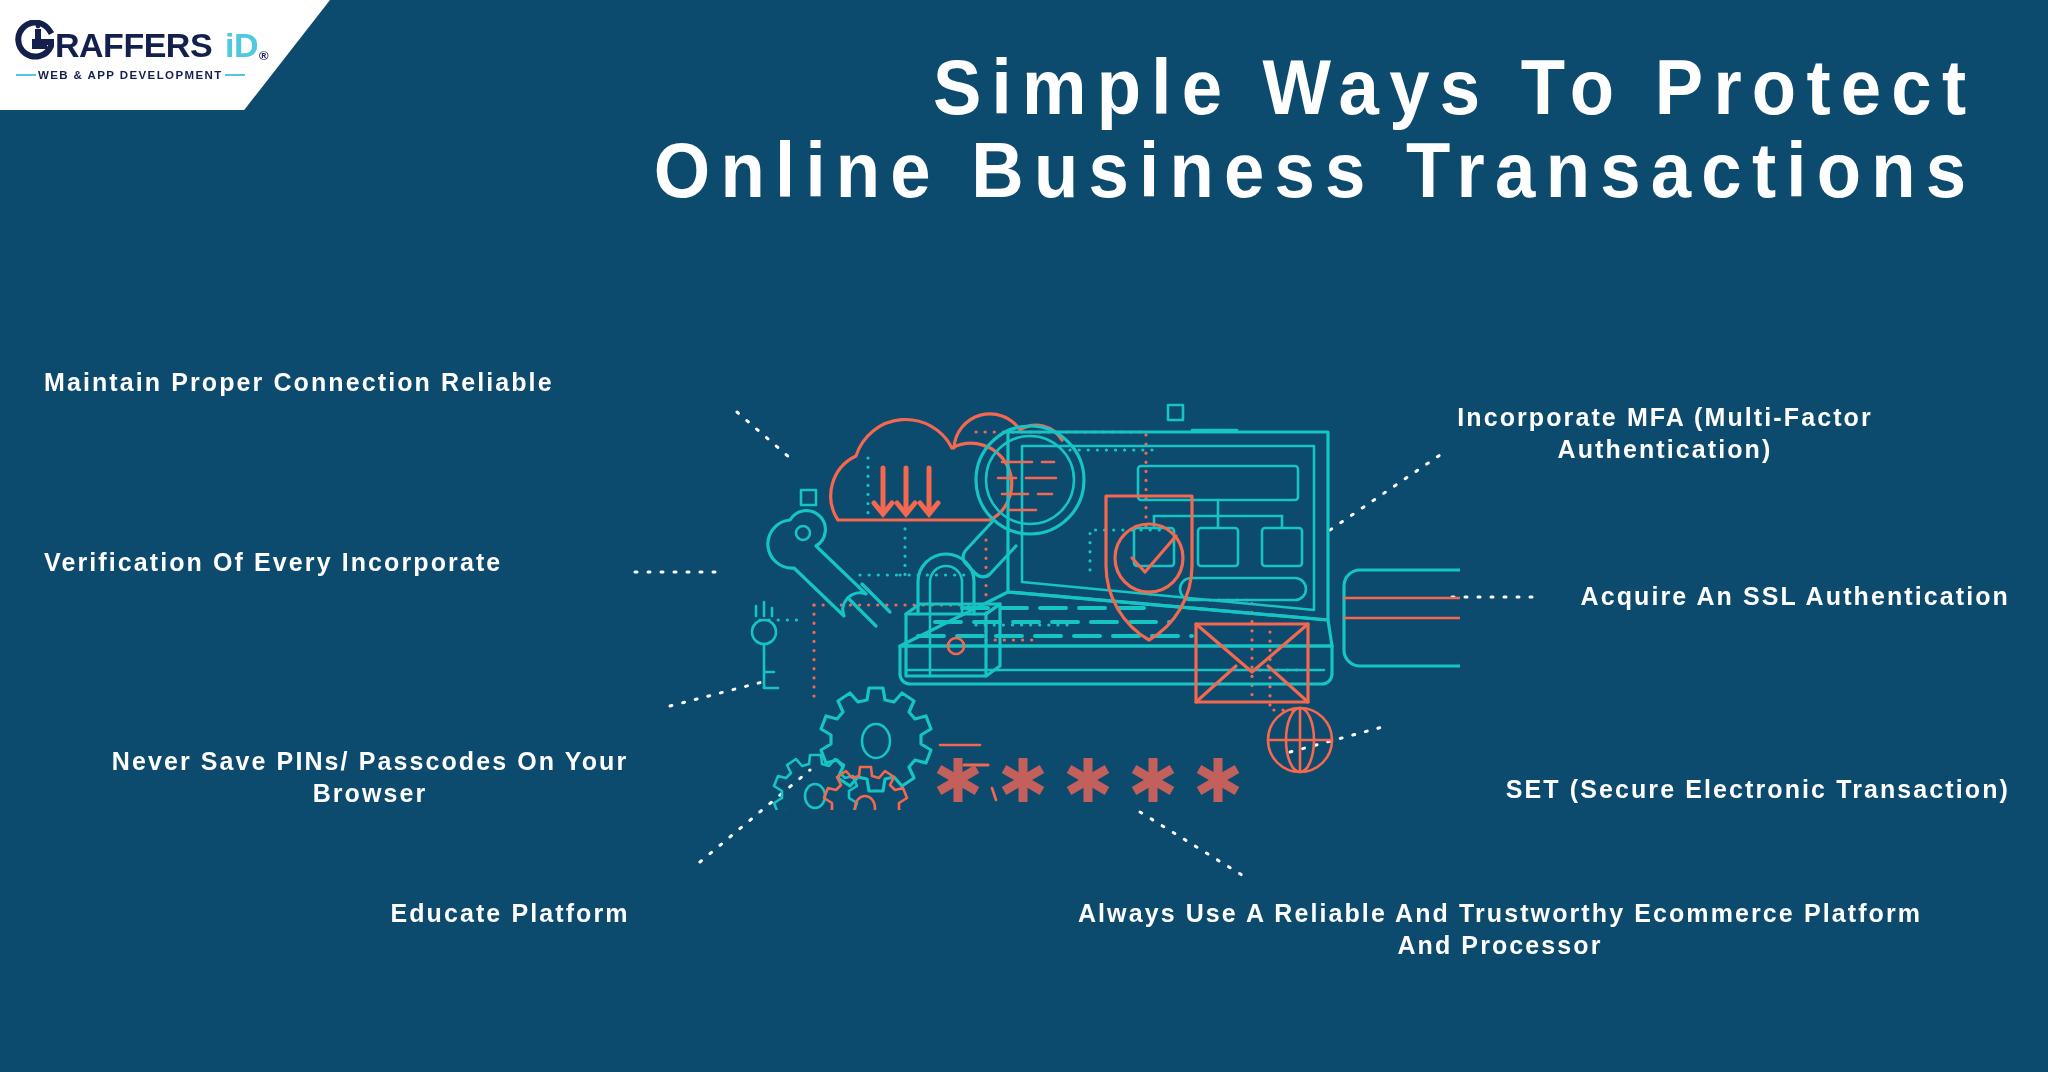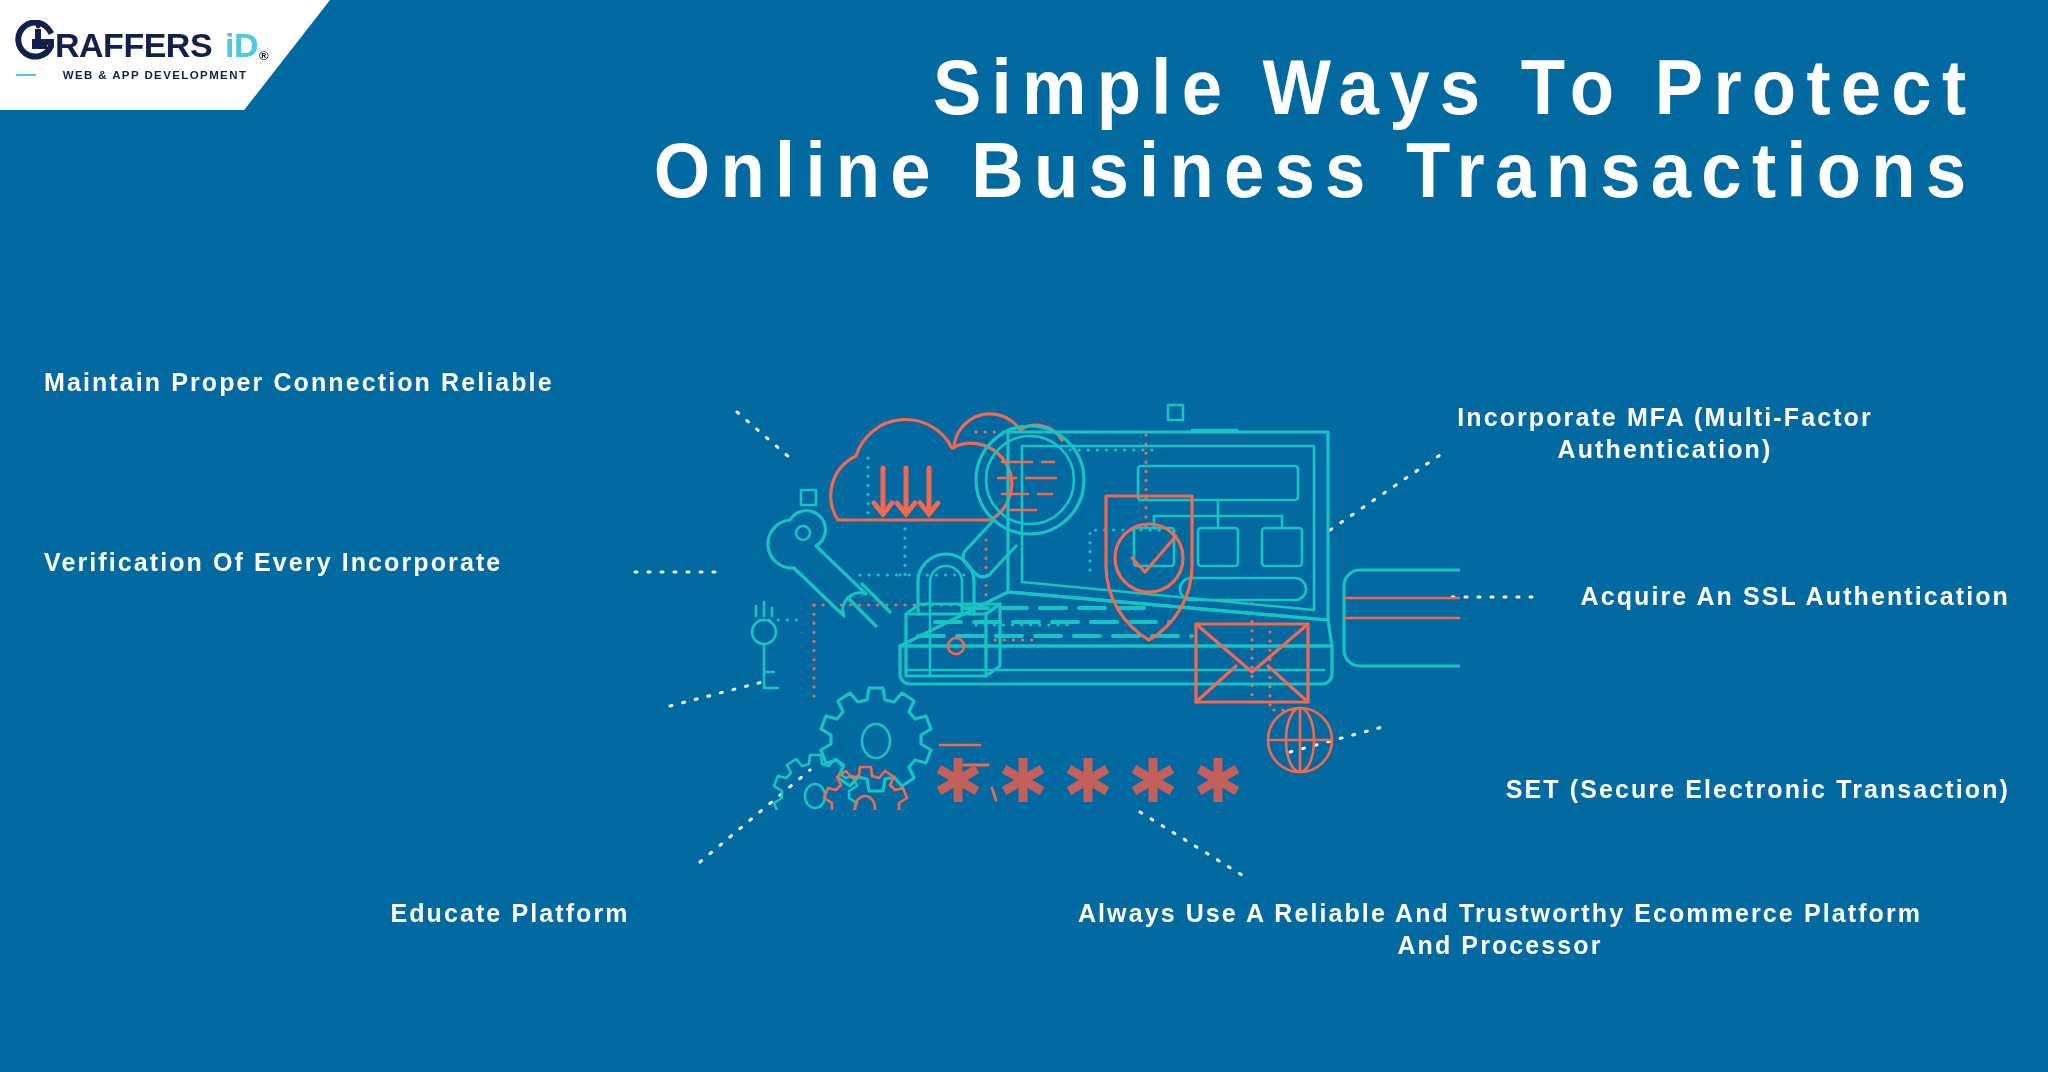--- a/index.html
+++ b/index.html
@@ -8,21 +8,21 @@
     background: #0a0a5a;
   }
   body {
     font-family: "Liberation Sans", sans-serif;
     -webkit-font-smoothing: antialiased;
   }
   #canvas {
     position: relative;
     width: 2048px;
     height: 1072px;
-    background: #0369a1;
+    background: #0c4a6e;
     overflow: hidden;
   }
 
   
   .logo-badge {
     position: absolute;
     left: 0;
     top: 0;
     width: 330px;
     height: 110px;
@@ -69,23 +69,22 @@
     font-size: 13px;
     color: #13204c;
     font-weight: bold;
     vertical-align: super;
     margin-left: 1px;
   }
   .logo-tagline {
     margin-top: 7px;
     display: flex;
     align-items: center;
-    gap: 19px;
+    gap: 2px;
     padding-left: 2px;
-    justify-content: space-between;
   }
   .logo-rule {
     height: 2px;
     width: 20px;
     background: #4fc8e0;
   }
   .logo-tagline-text {
     font-family: "Liberation Sans", sans-serif;
     font-size: 11.5px;
     font-weight: bold;
@@ -392,20 +391,23 @@
   </div>
 
   <div class="label left" style="left:44px; top:366px; width:720px;">
     <span>Maintain Proper Connection Reliable</span>
   </div>
 
   <div class="label left" style="left:44px; top:546px; width:620px;">
     <span>Verification Of Every Incorporate</span>
   </div>
 
+  <div class="label center" style="left:70px; top:745px; width:600px;">
+    <span>Never Save PINs/ Passcodes On Your Browser</span>
+  </div>
 
   <div class="label center" style="left:300px; top:897px; width:420px;">
     <span>Educate Platform</span>
   </div>
 
   <div class="label center" style="left:1390px; top:401px; width:550px;">
     <span>Incorporate MFA (Multi-Factor Authentication)</span>
   </div>
 
   <div class="label right" style="left:1340px; top:580px; width:670px;">

